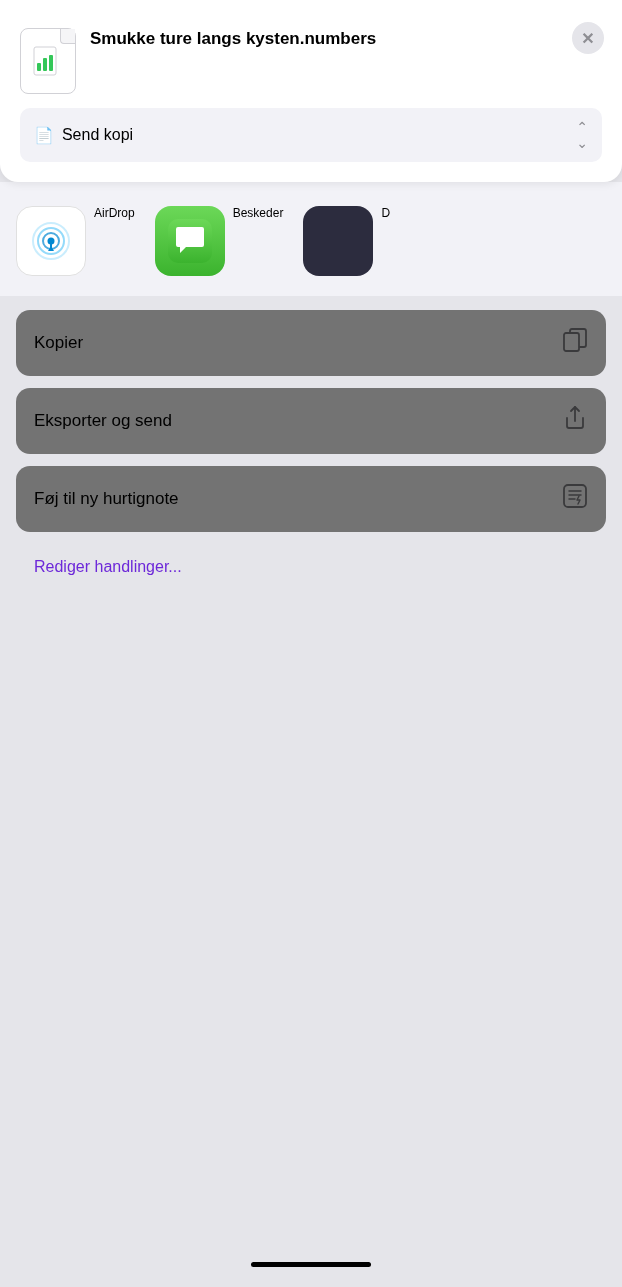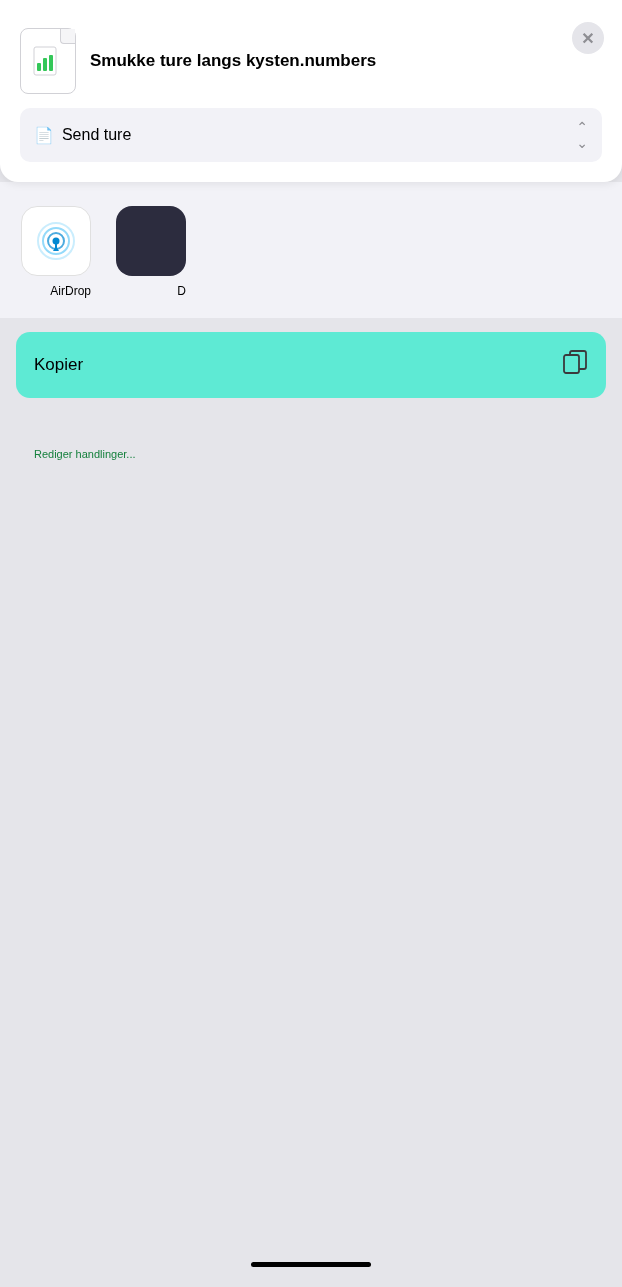--- a/index.html
+++ b/index.html
@@ -23,21 +23,21 @@
       padding: 28px 20px 20px 20px;
       display: flex;
       flex-direction: column;
       gap: 14px;
       position: relative;
       box-shadow: 0 2px 8px rgba(0,0,0,0.08);
     }
 
     .file-header {
       display: flex;
-      align-items: center;
+      align-items: flex-start;
       gap: 14px;
     }
 
     .file-icon {
       width: 56px;
       height: 66px;
       border: 1.5px solid #d1d1d6;
       border-radius: 8px;
       display: flex;
       align-items: center;
@@ -124,22 +124,22 @@
     }
 
     .app-row {
       display: flex;
       gap: 20px;
       overflow: hidden;
     }
 
     .app-item {
       display: flex;
-      flex-direction: column;
-      align-items: flex-end;
+      flex-direction: row;
+      align-items: flex-start;
       gap: 8px;
       cursor: pointer;
       min-width: 75px;
     }
 
     .app-icon-wrapper {
       width: 70px;
       height: 70px;
       border-radius: 16px;
       display: flex;
@@ -183,21 +183,21 @@
     .action-section {
       width: 100%;
       padding: 0 16px;
       margin-top: 14px;
       display: flex;
       flex-direction: column;
       gap: 12px;
     }
 
     .action-group {
-      background: #5eead4;
+      background: #737373;
       border-radius: 14px;
       overflow: hidden;
     }
 
     .action-item {
       display: flex;
       align-items: center;
       justify-content: space-between;
       padding: 17px 18px;
       cursor: pointer;
@@ -213,22 +213,22 @@
       color: #000;
     }
 
     .action-icon {
       font-size: 22px;
       color: #3a3a3c;
     }
 
     
     .rediger-link {
-      color: #15803d;
-      font-size: 11px;
+      color: #6d28d9;
+      font-size: 16px;
       padding: 14px 18px 0 18px;
       cursor: pointer;
       text-decoration: none;
     }
 
     
     .home-indicator {
       position: absolute;
       bottom: 20px;
       left: 50%;
@@ -255,21 +255,21 @@
       </svg>
     </div>
     <span class="file-title">Smukke ture langs kysten.numbers</span>
   </div>
   <button class="close-button">
     <span>✕</span>
   </button>
   <button class="send-kopi-button">
     <div class="send-kopi-left">
       <span>📄</span>
-      <span>Send ture</span>
+      <span>Send kopi</span>
     </div>
     <span class="send-kopi-chevron">⌃<br style="line-height:0">⌄</span>
   </button>
 </div>
 
 <div class="app-row-section">
   <div class="app-row">
 
     <div class="app-item">
       <div class="app-icon-wrapper app-icon-airdrop">
@@ -280,20 +280,36 @@
           <circle cx="23" cy="23" r="8" stroke="#0288d1" stroke-width="2" fill="none" opacity="0.7"></circle>
           <circle cx="23" cy="23" r="3.5" fill="#0288d1"></circle>
 
           <path d="M23 28 L20 33 L26 33 Z" fill="#0288d1"></path>
           <line x1="23" y1="26" x2="23" y2="32" stroke="#0288d1" stroke-width="2"></line>
         </svg>
       </div>
       <span class="app-label">AirDrop</span>
     </div>
 
+    <div class="app-item">
+      <div class="app-icon-wrapper app-icon-beskeder">
+        <svg width="44" height="44" viewBox="0 0 44 44" fill="none" xmlns="http://www.w3.org/2000/svg">
+          <rect width="44" height="44" rx="10" fill="url(#greenGrad)"></rect>
+          <defs>
+            <linearGradient id="greenGrad" x1="22" y1="0" x2="22" y2="44" gradientUnits="userSpaceOnUse">
+              <stop offset="0%" stop-color="#6cd858"></stop>
+              <stop offset="100%" stop-color="#3bb32e"></stop>
+            </linearGradient>
+          </defs>
+
+          <path d="M8 10 Q8 8 10 8 L34 8 Q36 8 36 10 L36 26 Q36 28 34 28 L18 28 L12 34 L12 28 L10 28 Q8 28 8 26 Z" fill="white"></path>
+        </svg>
+      </div>
+      <span class="app-label">Beskeder</span>
+    </div>
 
 
 
     <div class="app-item">
       <div class="app-icon-dark">
       </div>
       <span class="app-label">D</span>
     </div>
 
   </div>
@@ -307,23 +323,46 @@
       <span class="action-icon">
         <svg width="26" height="26" viewBox="0 0 26 26" fill="none" xmlns="http://www.w3.org/2000/svg">
           <rect x="2" y="6" width="15" height="18" rx="2" stroke="#3a3a3c" stroke-width="1.8" fill="none"></rect>
           <path d="M8 6 L8 4 Q8 2 10 2 L22 2 Q24 2 24 4 L24 18 Q24 20 22 20 L17 20" stroke="#3a3a3c" stroke-width="1.8" fill="none"></path>
         </svg>
       </span>
     </div>
   </div>
 
   <div class="action-group">
+    <div class="action-item">
+      <span class="action-label">Eksporter og send</span>
+      <span class="action-icon">
+        <svg width="26" height="26" viewBox="0 0 26 26" fill="none" xmlns="http://www.w3.org/2000/svg">
+          <path d="M13 2 L13 16" stroke="#3a3a3c" stroke-width="1.8" stroke-linecap="round"></path>
+          <path d="M9 6 L13 2 L17 6" stroke="#3a3a3c" stroke-width="1.8" stroke-linecap="round" stroke-linejoin="round" fill="none"></path>
+          <path d="M5 13 L5 21 Q5 23 7 23 L19 23 Q21 23 21 21 L21 13" stroke="#3a3a3c" stroke-width="1.8" stroke-linecap="round" fill="none"></path>
+        </svg>
+      </span>
+    </div>
   </div>
 
   <div class="action-group">
+    <div class="action-item">
+      <span class="action-label">Føj til ny hurtignote</span>
+      <span class="action-icon">
+        <svg width="26" height="26" viewBox="0 0 26 26" fill="none" xmlns="http://www.w3.org/2000/svg">
+          <rect x="2" y="2" width="22" height="22" rx="4" stroke="#3a3a3c" stroke-width="1.8" fill="none"></rect>
+          <path d="M7 8 L19 8" stroke="#3a3a3c" stroke-width="1.5" stroke-linecap="round"></path>
+          <path d="M7 12 L19 12" stroke="#3a3a3c" stroke-width="1.5" stroke-linecap="round"></path>
+          <path d="M7 16 L13 16" stroke="#3a3a3c" stroke-width="1.5" stroke-linecap="round"></path>
+
+          <path d="M17 13 L15 17 L18 17 L16 21" stroke="#3a3a3c" stroke-width="1.4" stroke-linecap="round" stroke-linejoin="round"></path>
+        </svg>
+      </span>
+    </div>
   </div>
 
   <a class="rediger-link" href="#">
     <span>Rediger handlinger...</span>
   </a>
 
 </div>
 
 <div class="home-indicator"></div>
 

